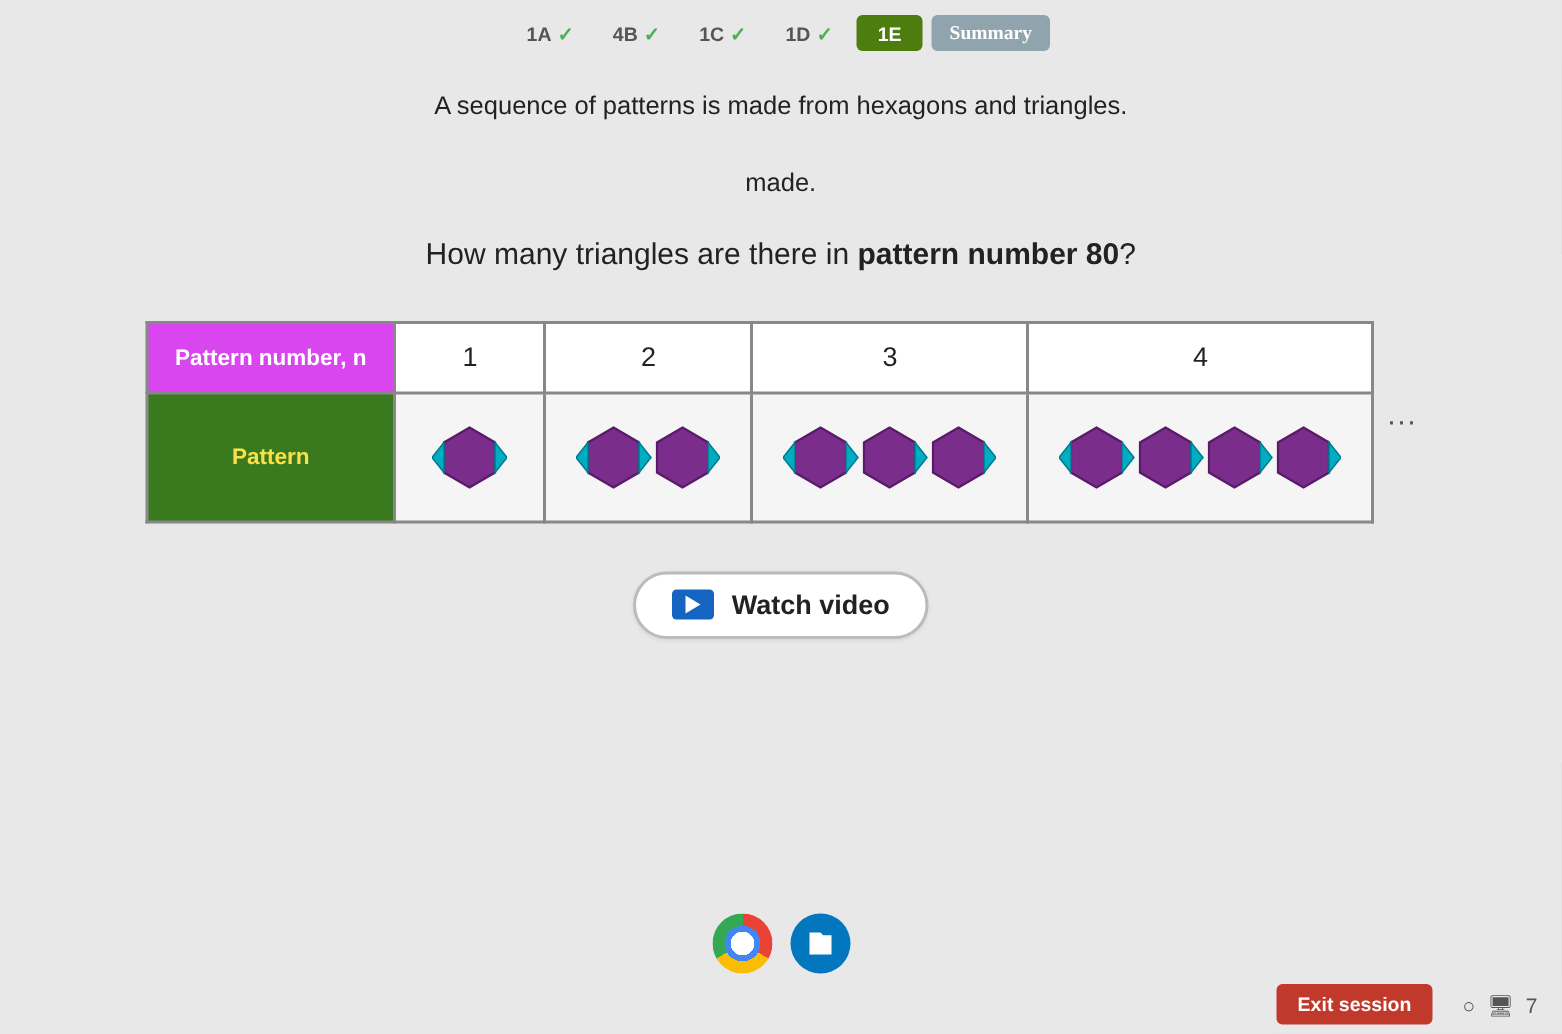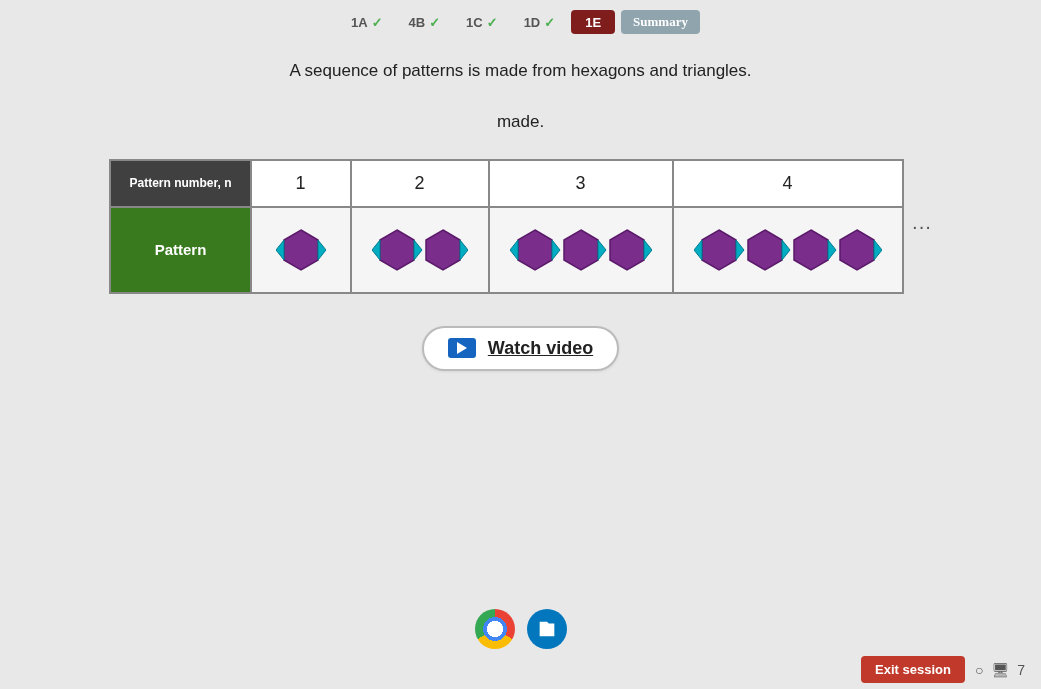--- a/index.html
+++ b/index.html
@@ -44,21 +44,21 @@
       color: #555;
       background: transparent;
     }
 
     .nav-tab .check {
       color: #4caf50;
       font-size: 13px;
     }
 
     .nav-tab.active {
-      background: #7f1d1d;
+      background: #4d7c0f;
       color: #fff;
       border-radius: 4px;
       padding: 4px 14px;
     }
 
     .nav-tab.summary {
       background: #90a4ae;
       color: #fff;
       border-radius: 4px;
       padding: 4px 12px;
@@ -107,40 +107,40 @@
     }
 
     .pattern-table th,
     .pattern-table td {
       border: 2px solid #888;
       text-align: center;
       vertical-align: middle;
     }
 
     .pattern-table .header-cell {
-      background: #404040;
+      background: #d946ef;
       color: #fff;
       font-weight: bold;
-      font-size: 12px;
+      font-size: 15px;
       padding: 12px 18px;
       min-width: 140px;
       text-align: center;
     }
 
     .pattern-table .number-cell {
       background: #fff;
       font-size: 18px;
       color: #222;
       padding: 12px 32px;
       min-width: 100px;
     }
 
     .pattern-table .pattern-label-cell {
       background: #3a7a1e;
-      color: #ffffff;
+      color: #fde047;
       font-weight: bold;
       font-size: 15px;
       padding: 32px 18px;
       min-width: 140px;
       min-height: 90px;
     }
 
     .pattern-table .pattern-cell {
       background: #f5f5f5;
       padding: 18px 20px;
@@ -172,21 +172,20 @@
       background: #fff;
       border: 2px solid #bbb;
       border-radius: 24px;
       padding: 10px 24px;
       font-size: 18px;
       font-weight: bold;
       color: #222;
       cursor: pointer;
       box-shadow: 0 1px 3px rgba(0,0,0,0.08);
       margin-bottom: 18px;
-      text-decoration: underline;
     }
 
     .watch-video-btn .play-icon {
       width: 28px;
       height: 20px;
       background: #1565c0;
       display: inline-flex;
       align-items: center;
       justify-content: center;
       border-radius: 3px;
@@ -200,21 +199,21 @@
       border-bottom: 6px solid transparent;
     }
 
     
     .bottom-bar {
       width: 100%;
       display: flex;
       align-items: center;
       justify-content: flex-end;
       padding: 6px 16px;
-      gap: 10px;
+      gap: 20px;
       background: #e8e8e8;
       position: absolute;
       bottom: 0;
       left: 0;
     }
 
     .exit-session-btn {
       background: #c0392b;
       color: #fff;
       border: none;
@@ -296,20 +295,23 @@
     </div>
   </div>
 
   <div class="main-content">
     <div class="description">
       <span>A sequence of patterns is made from hexagons and triangles.</span><br>
       <br>
       <span>made.</span>
     </div>
 
+    <div class="question">
+      <span>How many triangles are there in </span><strong>pattern number 80</strong><span>?</span>
+    </div>
 
     <div class="pattern-table-wrap">
       <table class="pattern-table">
         <tbody>
             <tr>
           <th class="header-cell">Pattern number, n</th>
           <td class="number-cell">1</td>
           <td class="number-cell">2</td>
           <td class="number-cell">3</td>
           <td class="number-cell">4</td>

